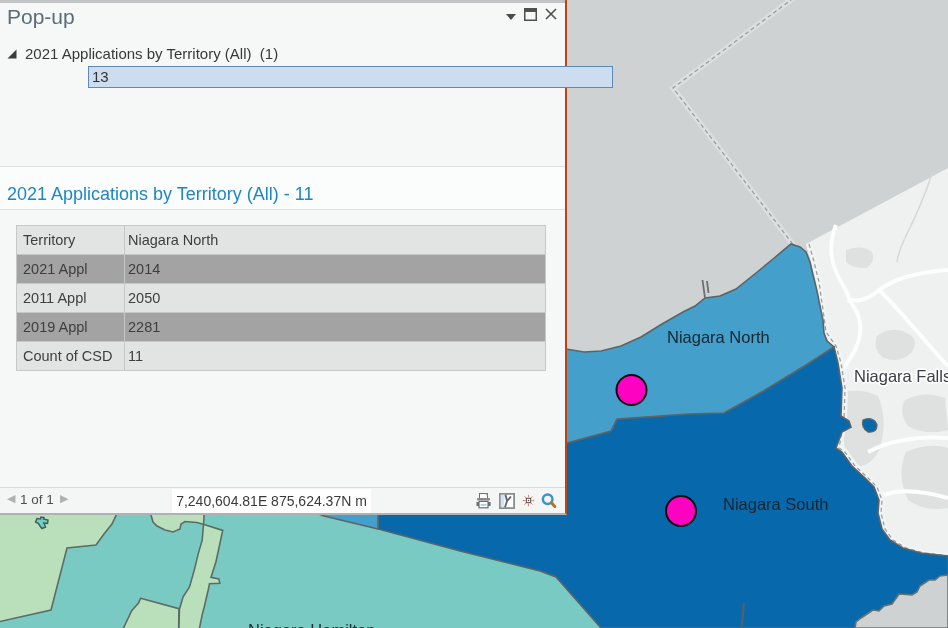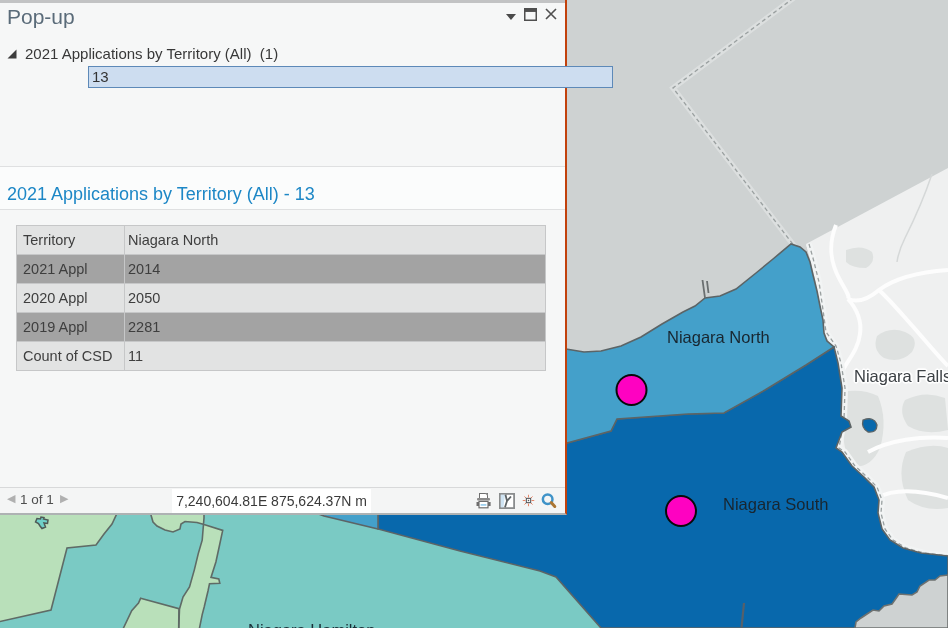--- a/index.html
+++ b/index.html
@@ -125,34 +125,34 @@
   <svg class="titleicons" style="left:545px;top:8px;" width="12" height="12" viewBox="0 0 12 12">
     <path d="M1,1 L11,11 M11,1 L1,11" stroke="#4f4f4f" stroke-width="1.6"></path>
   </svg>
   <svg id="tree-tri" width="10" height="10" viewBox="0 0 10 10" style="left:7px;top:49px;">
     <path d="M9.5,0.5 L9.5,9.5 L0.5,9.5 Z" fill="#3c3c3c"></path>
   </svg>
   <div id="treetext">2021 Applications by Territory (All)&nbsp; (1)</div>
   <div id="selbox">13</div>
   <div id="div1"></div>
   <div id="headstrip"></div>
-  <div id="heading">2021 Applications by Territory (All) - 13</div>
+  <div id="heading">2021 Applications by Territory (All) - 11</div>
   <div id="div2"></div>
   <table id="tbl">
     <tbody>
           <tr class="g">
             <td class="c1">Territory</td>
             <td class="c2">Niagara North</td>
           </tr>
     <tr class="w">
             <td class="c1">2021 Appl</td>
             <td class="c2">2014</td>
           </tr>
     <tr class="g">
-            <td class="c1">2020 Appl</td>
+            <td class="c1">2011 Appl</td>
             <td class="c2">2050</td>
           </tr>
     <tr class="w">
             <td class="c1">2019 Appl</td>
             <td class="c2">2281</td>
           </tr>
     <tr class="g">
             <td class="c1">Count of CSD</td>
             <td class="c2">11</td>
           </tr>

